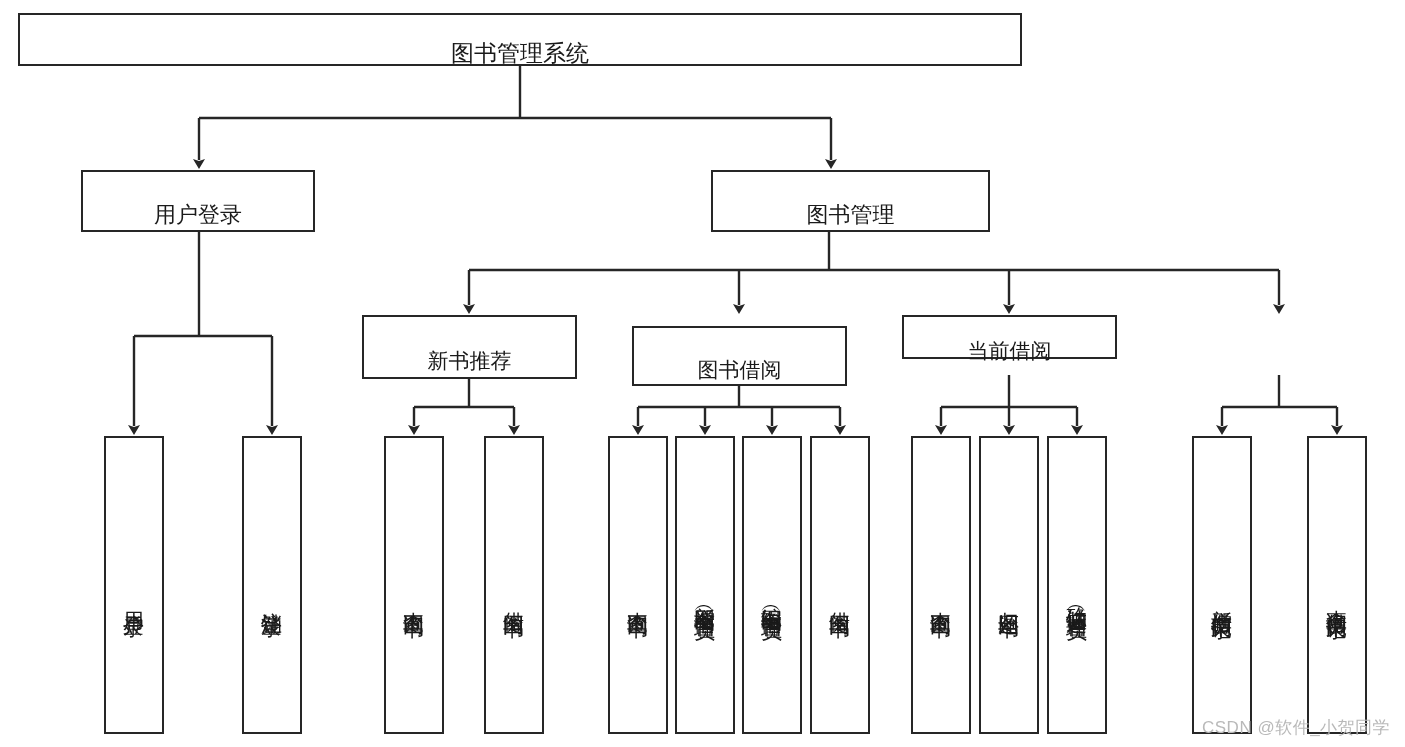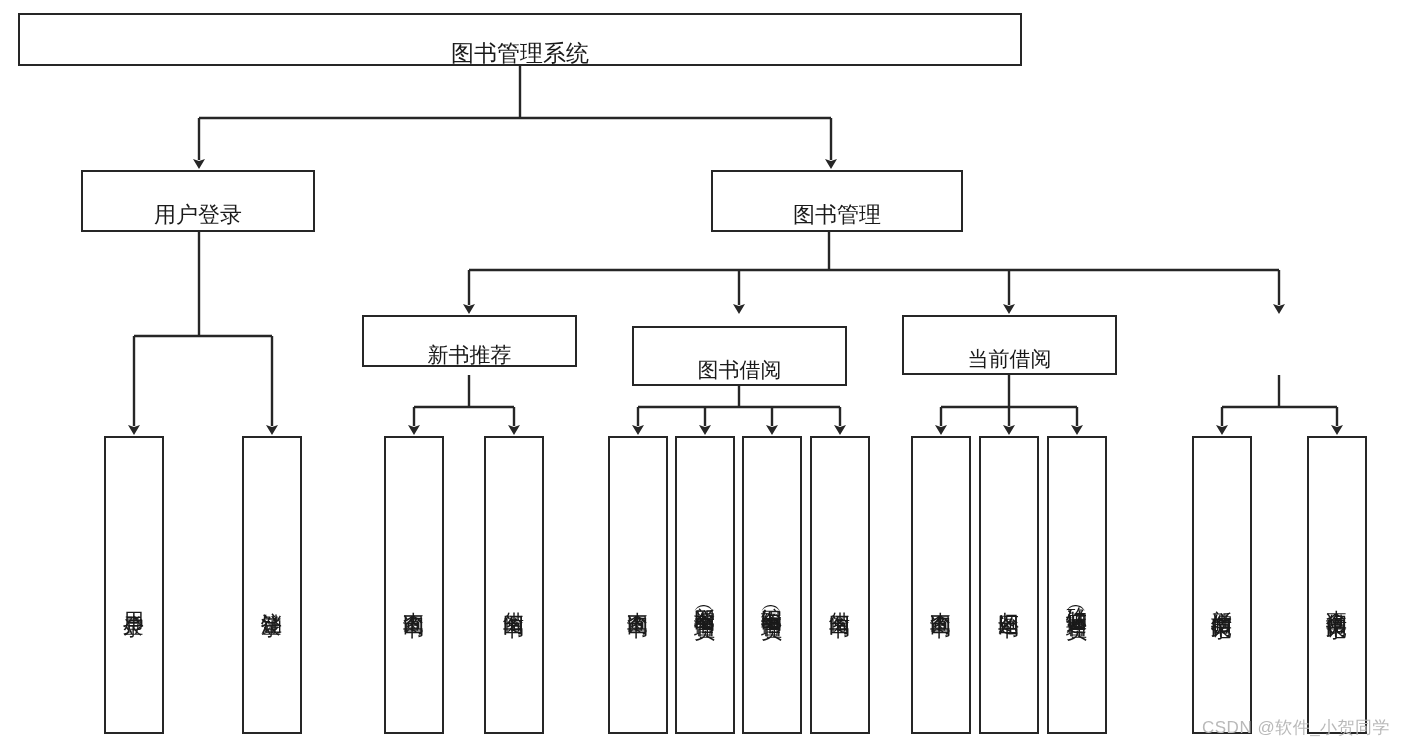--- a/index.html
+++ b/index.html
@@ -126,31 +126,31 @@
     </g>
   </svg>
 
   <div class="node node-root" style="left:18px; top:13px; width:1004px; height:53px;">
     <span class="label">图书管理系统</span>
   </div>
 
   <div class="node node-l2" style="left:81px; top:170px; width:234px; height:62px;">
     <span class="label">用户登录</span>
   </div>
-  <div class="node node-l2" style="left:711px; top:170px; width:252px; height:62px;">
+  <div class="node node-l2" style="left:711px; top:170px; width:279px; height:62px;">
     <span class="label">图书管理</span>
   </div>
 
-  <div class="node node-l3" style="left:362px; top:315px; width:215px; height:52px;">
+  <div class="node node-l3" style="left:362px; top:315px; width:215px; height:64px;">
     <span class="label">新书推荐</span>
   </div>
   <div class="node node-l3" style="left:632px; top:326px; width:215px; height:60px;">
     <span class="label">图书借阅</span>
   </div>
-  <div class="node node-l3" style="left:902px; top:315px; width:215px; height:60px;">
+  <div class="node node-l3" style="left:902px; top:315px; width:215px; height:44px;">
     <span class="label">当前借阅</span>
   </div>
 
   <div class="node node-leaf" style="left:104px; top:436px; width:60px; height:298px;">
     <span class="label">用户登录</span>
   </div>
   <div class="node node-leaf" style="left:242px; top:436px; width:60px; height:298px;">
     <span class="label">注销登录</span>
   </div>
 

